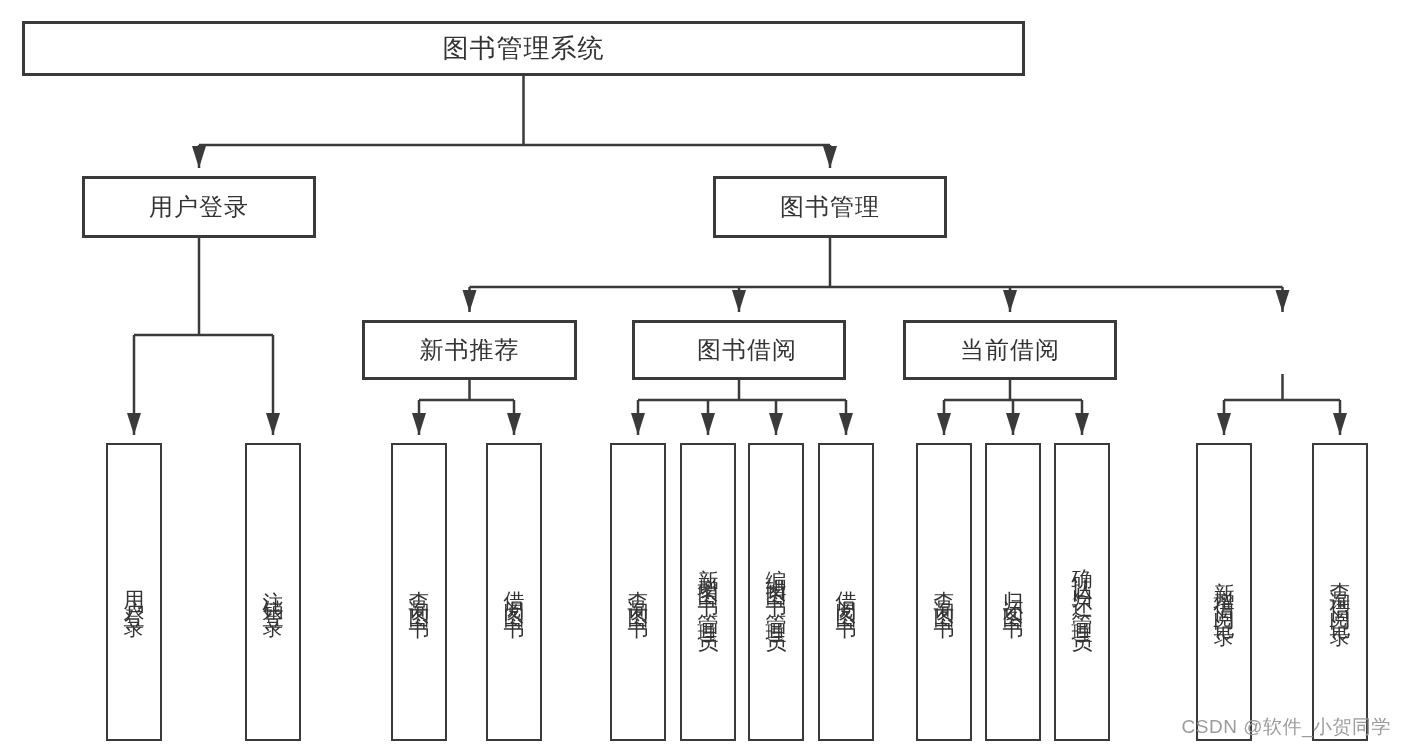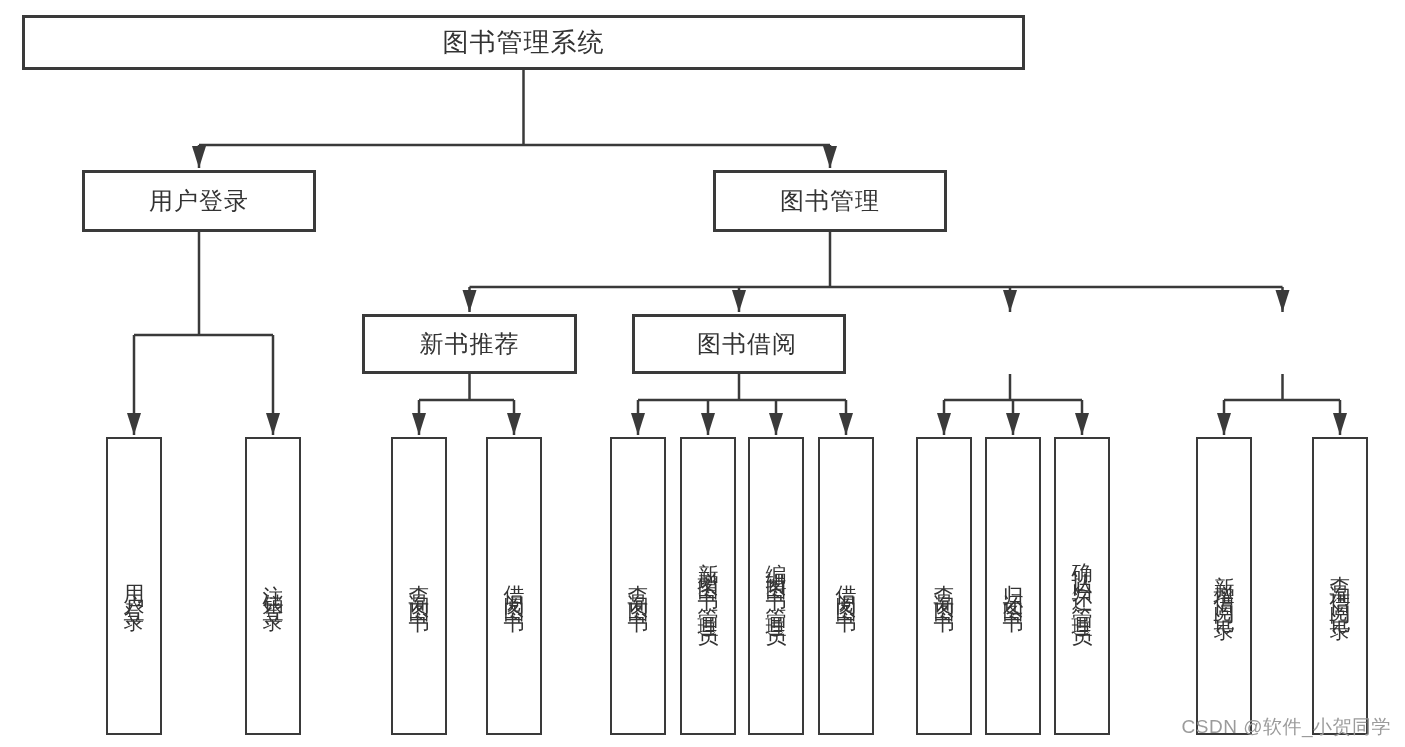--- a/index.html
+++ b/index.html
@@ -19,20 +19,21 @@
   .box {
     position: absolute;
     box-sizing: border-box;
     background: #ffffff;
     border: 3px solid #3a3a3a;
     color: #333333;
     display: flex;
     align-items: center;
     justify-content: center;
     white-space: nowrap;
+    margin-top: 6px;
   }
   .hbox { font-size: 24px; letter-spacing: 1px; }
   .root-box { font-size: 26px; }
   .vbox {
     writing-mode: vertical-lr;
     text-orientation: mixed;
     font-size: 21px;
     letter-spacing: 9px;
     border-width: 2.5px;
     white-space: normal;
@@ -121,20 +122,21 @@
     </g>
   </svg>
 
   <div class="box hbox root-box n-root">图书管理系统</div>
 
   <div class="box hbox n-ul">用户登录</div>
   <div class="box hbox n-bm">图书管理</div>
 
   <div class="box hbox n-nb">新书推荐</div>
   <div class="box hbox n-bb">图书借阅</div>
+  <div class="box hbox n-cb">当前借阅</div>
 
   <div class="box vbox v n-ul1">用户登录</div>
   <div class="box vbox v n-ul2">注销登录</div>
 
   <div class="box vbox v n-nb1">查询图书</div>
   <div class="box vbox v n-nb2">借阅图书</div>
 
   <div class="box vbox v n-bb1">查询图书</div>
   <div class="box vbox v n-bb2">新增图书（管理员）</div>
   <div class="box vbox v n-bb3">编辑图书（管理员）</div>

